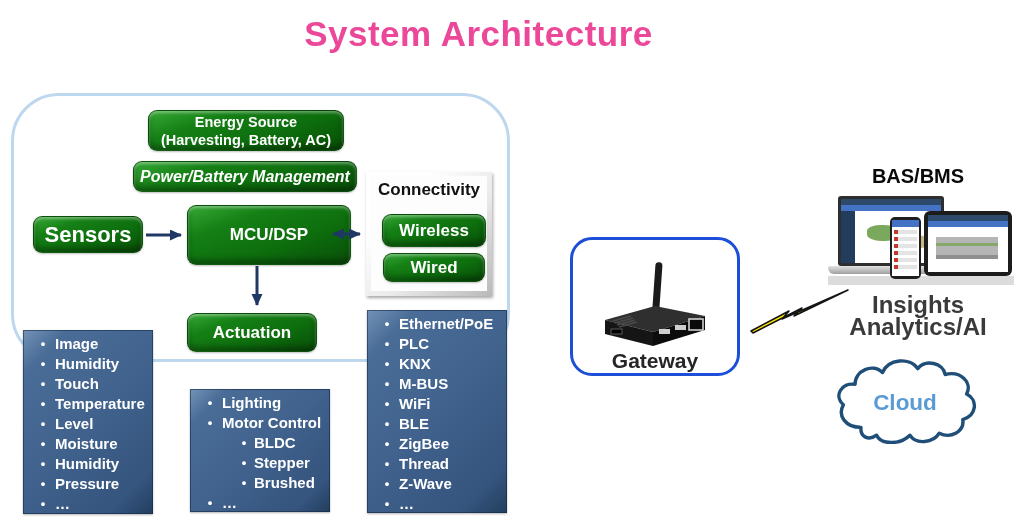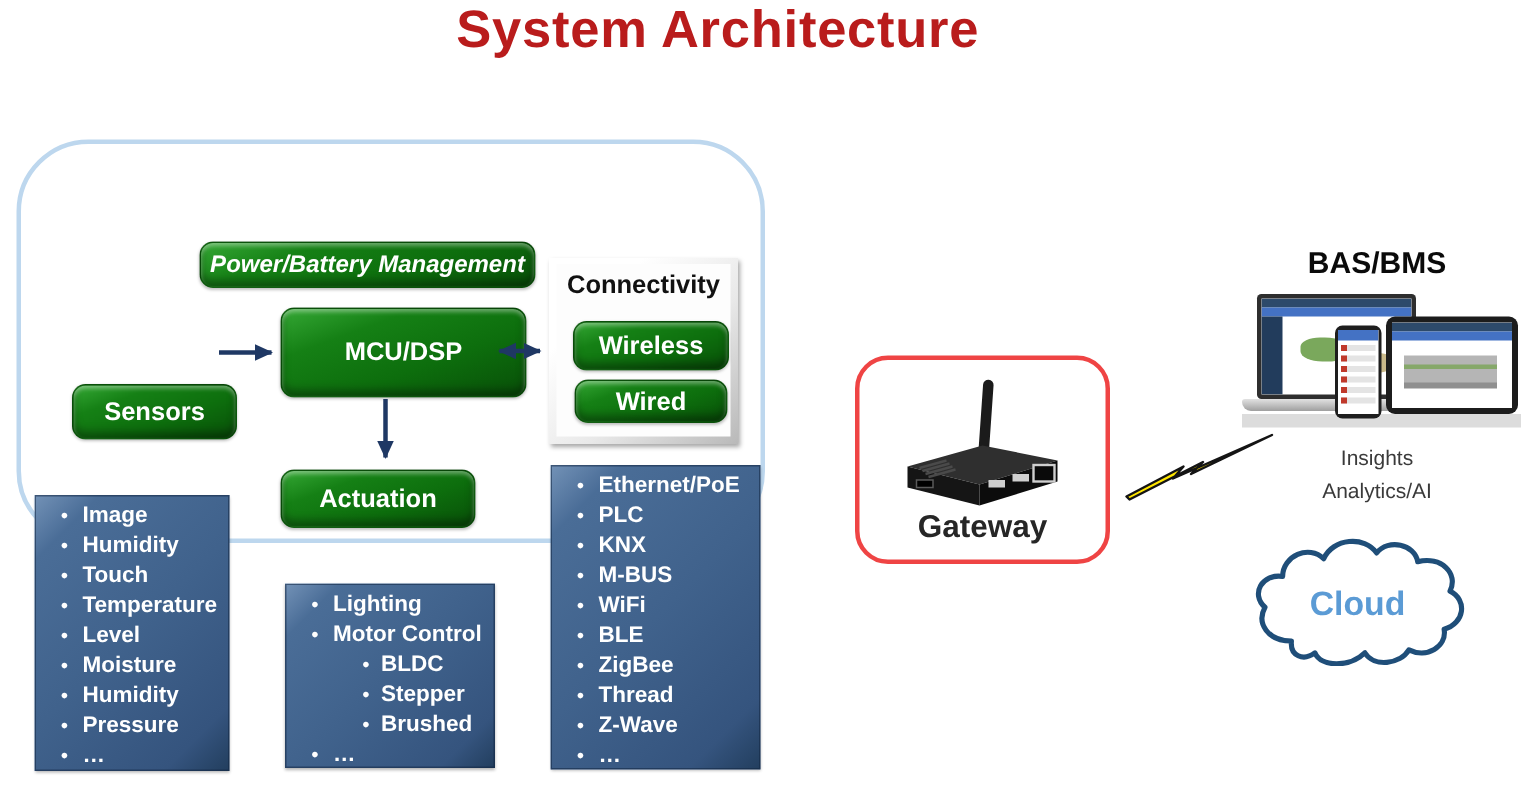--- a/index.html
+++ b/index.html
@@ -1,39 +1,39 @@
 <!DOCTYPE html>
 <html><head>
 <meta charset="utf-8">
 <style>
   html,body{margin:0;padding:0;background:#ffffff;}
   .canvas{
     position:relative;width:1024px;height:524px;background:#ffffff;overflow:hidden;
     font-family:"Liberation Sans", sans-serif;
   }
   .title{
-    position:absolute;top:0;left:0;width:957px;text-align:center;
-    font-size:35px;font-weight:bold;color:#b91c1c;letter-spacing:.5px;
+    position:absolute;top:14px;left:0;width:957px;text-align:center;
+    font-size:35px;font-weight:bold;color:#ec4899;letter-spacing:.5px;
   }
   
   .frame{
     position:absolute;left:11px;top:93px;width:499px;height:269px;
     border:3px solid #BDD7EE;border-radius:48px;box-sizing:border-box;
   }
   
   .gbox{
     position:absolute;display:flex;align-items:center;justify-content:center;
     color:#fff;font-weight:bold;text-align:center;border-radius:9px;
     background:linear-gradient(160deg,#35a835 0%,#158015 28%,#0d6e0d 62%,#084f08 100%);
     box-shadow:inset 0 2px 3px rgba(255,255,255,.38), inset 0 -4px 6px rgba(0,0,0,.35), 0 1px 2px rgba(0,0,0,.25);
     border:1px solid rgba(8,62,8,.65);box-sizing:border-box;
   }
   .energy{left:148px;top:110px;width:196px;height:41px;font-size:14.5px;line-height:18px;padding:0 6px;}
   .power{left:133px;top:161px;width:224px;height:31px;font-size:16px;font-style:italic;}
-  .sensors{left:48px;top:216px;width:110px;height:37px;font-size:17px;margin-top:40px;}
+  .sensors{left:33px;top:216px;width:110px;height:37px;font-size:22px;}
   .mcu{left:187px;top:205px;width:164px;height:60px;font-size:17px;}
   .actuation{left:187px;top:313px;width:130px;height:39px;font-size:17px;}
   
   .conn{
     position:absolute;left:366px;top:172px;width:126px;height:124px;
     background:linear-gradient(315deg,#b9b9b9 0%,#e9e9e9 40%,#ffffff 75%);
     box-shadow:1px 2px 3px rgba(0,0,0,.35);
   }
   .conn-inner{position:absolute;left:5px;top:4px;right:5px;bottom:5px;background:#fdfdfd;}
   .conn-title{position:absolute;top:4px;left:0;width:100%;text-align:center;font-size:17px;font-weight:bold;color:#111;}
@@ -51,22 +51,22 @@
   .bbox .li.ind{padding-left:44px;}
   .bbox .li.ind .bul{width:20px;}
   .blist-left{left:23px;top:330px;width:130px;height:184px;--lh:20.1px;}
   .blist-mid{left:190px;top:389px;width:140px;height:123px;--lh:20px;}
   .blist-right{left:367px;top:310px;width:140px;height:203px;--lh:20px;}
   
   .arrows{position:absolute;left:0;top:0;width:1024px;height:524px;pointer-events:none;}
   
   .gwbox{
     position:absolute;left:570px;top:237px;width:170px;height:139px;
-    border:3px solid #ef4444;border-radius:22px;box-sizing:border-box;
-    display:flex;flex-direction:column;align-items:center;
+    border:3px solid #1d4ed8;border-radius:22px;box-sizing:border-box;
+    display:flex;flex-direction:column;align-items:center;justify-content:flex-end;
   }
   .gwimg{margin-top:7px;width:116px;height:95px;background:#fff;}
   .gwlabel{margin-top:-2px;font-size:21px;font-weight:bold;color:#262626;}
   
   .bolt{position:absolute;left:750px;top:288px;width:100px;height:46px;}
   
   .basbms{position:absolute;left:818px;top:165px;width:200px;text-align:center;font-size:20px;font-weight:bold;color:#0a0a0a;}
   .devices{position:absolute;left:828px;top:192px;width:186px;height:93px;background:#ffffff;}
   .devices .shadowbar{position:absolute;left:0;bottom:0;width:100%;height:9px;background:#dcdcdc;}
   .laptop{position:absolute;left:4px;top:4px;width:118px;height:80px;}
@@ -81,32 +81,35 @@
   .tablet{position:absolute;left:96px;top:19px;width:88px;height:65px;background:#1c1c1c;border-radius:6px;padding:4px;box-sizing:border-box;}
   .tablet .inner{position:relative;width:100%;height:100%;background:#fff;overflow:hidden;}
   .tablet .bld{position:absolute;left:8px;top:22px;width:62px;height:18px;background:#b5b5b5;box-shadow:0 4px 0 #8f8f8f;}
   .tablet .bld:after{content:"";position:absolute;left:0;top:6px;width:100%;height:3px;background:#86a86a;}
   .phone{position:absolute;left:62px;top:25px;width:31px;height:62px;background:#1e1e1e;border-radius:5px;padding:3px 2px;box-sizing:border-box;}
   .phone .inner{position:relative;width:100%;height:100%;background:#fff;overflow:hidden;}
   .phone .hdr{position:absolute;left:0;top:0;width:100%;height:7px;background:#4472C4;}
   .phone .row{position:absolute;left:2px;width:23px;height:4px;background:#e4e4e4;}
   .phone .row i{position:absolute;left:0;top:0;width:4px;height:4px;background:#c0392b;display:block;}
   
-  .insights{position:absolute;left:818px;top:294px;width:200px;text-align:center;font-size:14px;line-height:22px;font-weight:normal;color:#3a3a3a;}
+  .insights{position:absolute;left:818px;top:294px;width:200px;text-align:center;font-size:24px;line-height:22px;font-weight:bold;color:#3a3a3a;}
   .cloudsvg{position:absolute;left:830px;top:351px;width:150px;height:93px;}
 </style>
 </head>
 <body>
 
 <div class="canvas">
 
   <div class="title">System Architecture</div>
 
   <div class="frame"></div>
 
+  <div class="gbox energy">
+    <span>Energy Source (Harvesting, Battery, AC)</span>
+  </div>
 
   <div class="gbox power">
     <span>Power/Battery Management</span>
   </div>
 
   <div class="gbox sensors">
     <span>Sensors</span>
   </div>
 
   <div class="gbox mcu">

